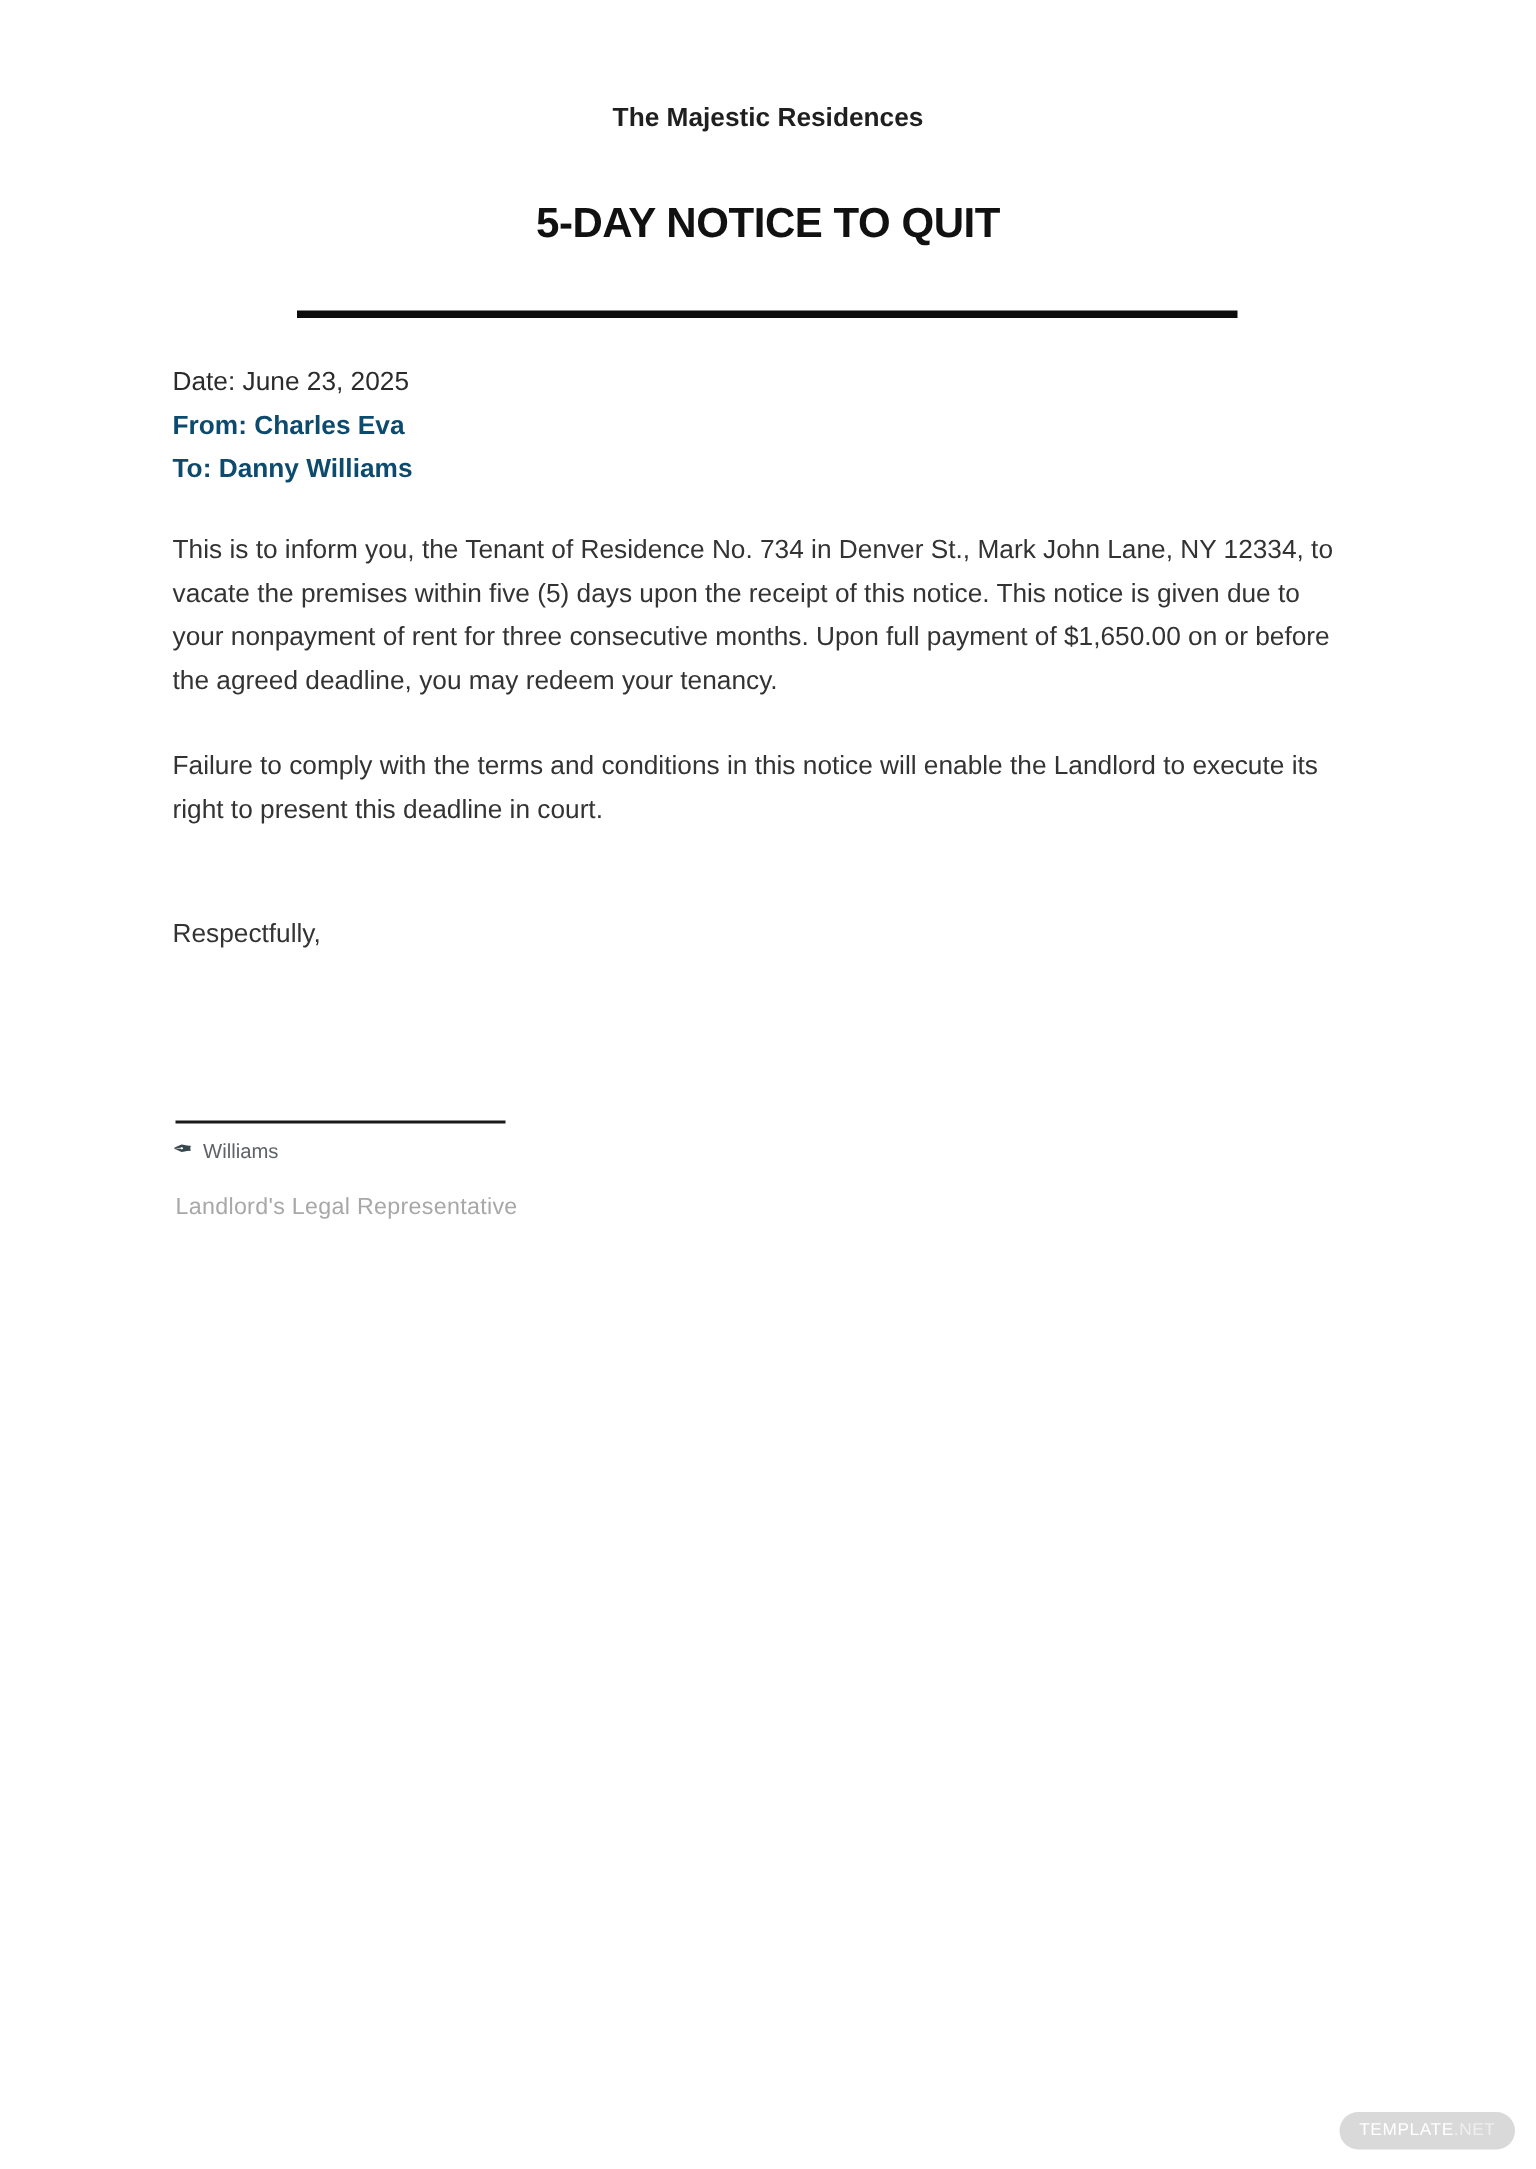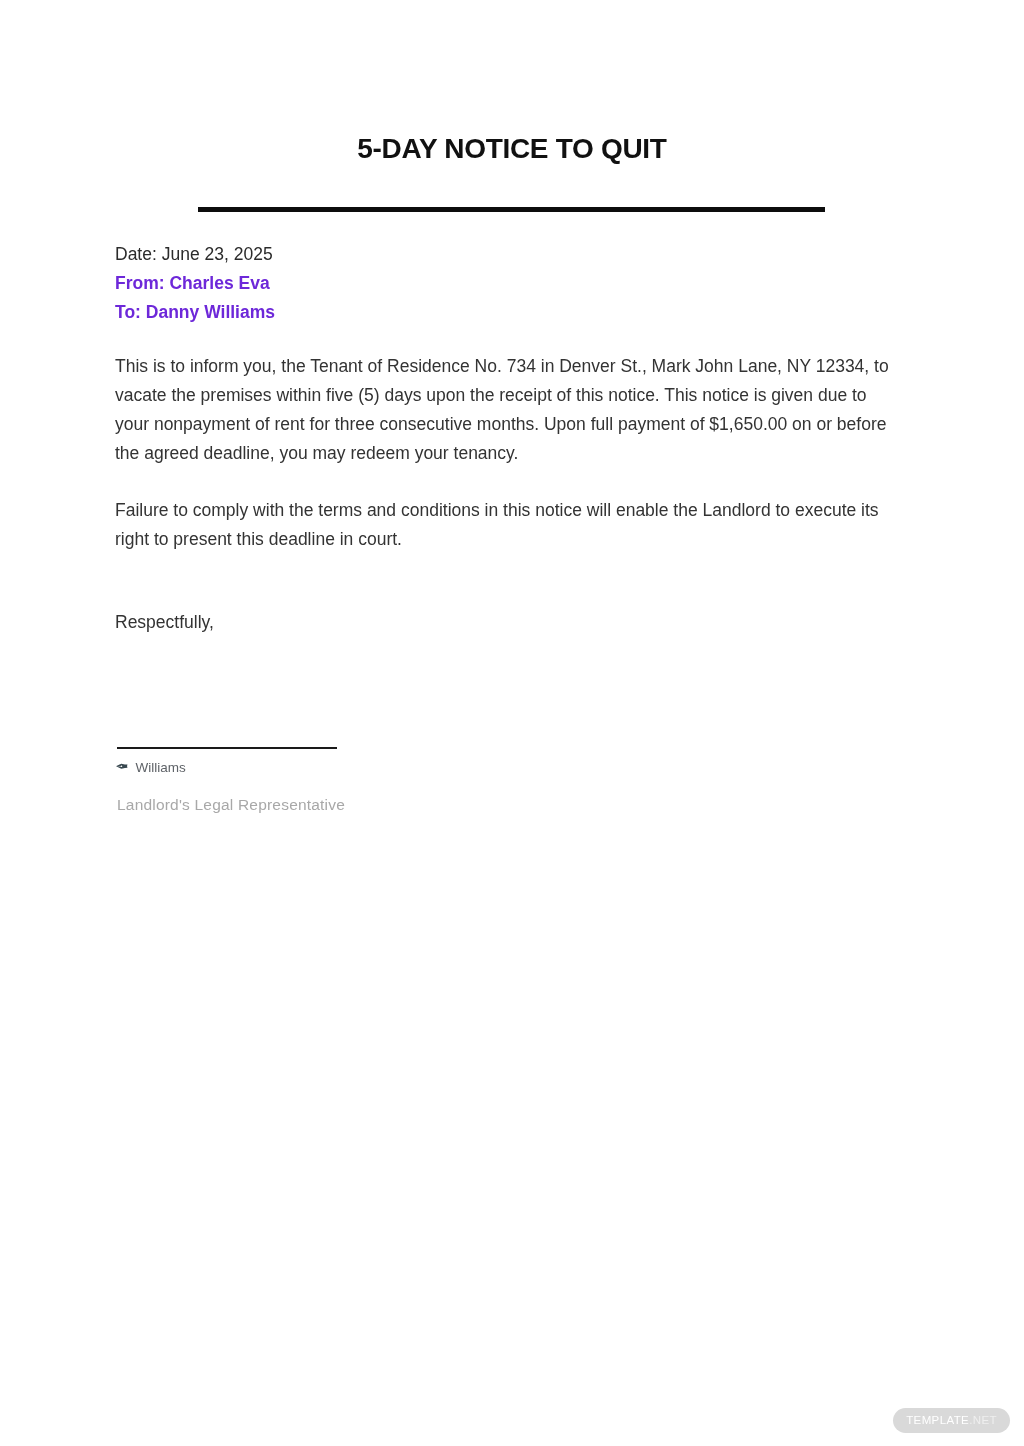--- a/index.html
+++ b/index.html
@@ -48,21 +48,21 @@
   }
 
   .meta-block {
     position: absolute;
     top: 240px;
     left: 115px;
     font-size: 17.5px;
     line-height: 29px;
     color: #2b2b2b;
   }
-  .meta-line.bold { font-weight: 700; color: #6d28d9; }
+  .meta-line.bold { font-weight: 700; color: #0c4a6e; }
   .meta-line .colon { margin-right: 0.28em; }
 
   .para {
     position: absolute;
     left: 115px;
     width: 786px;
     font-size: 17.5px;
     line-height: 29px;
     color: #333333;
   }
@@ -130,20 +130,21 @@
     user-select: none;
   }
   .watermark .brand { font-weight: 400; color: #ffffff; }
   .watermark .tld { font-weight: 400; color: #efefef; }
 </style>
 </head>
 <body>
 
 <div class="page">
 
+  <div class="company-name">The Majestic Residences</div>
 
   <div class="doc-title">5-DAY NOTICE TO QUIT</div>
 
   <div class="title-rule"></div>
 
   <div class="meta-block">
     <div class="meta-line">
       <span>Date</span><span class="colon">:</span><span>June 23, 2025</span>
     </div>
     <div class="meta-line bold">

